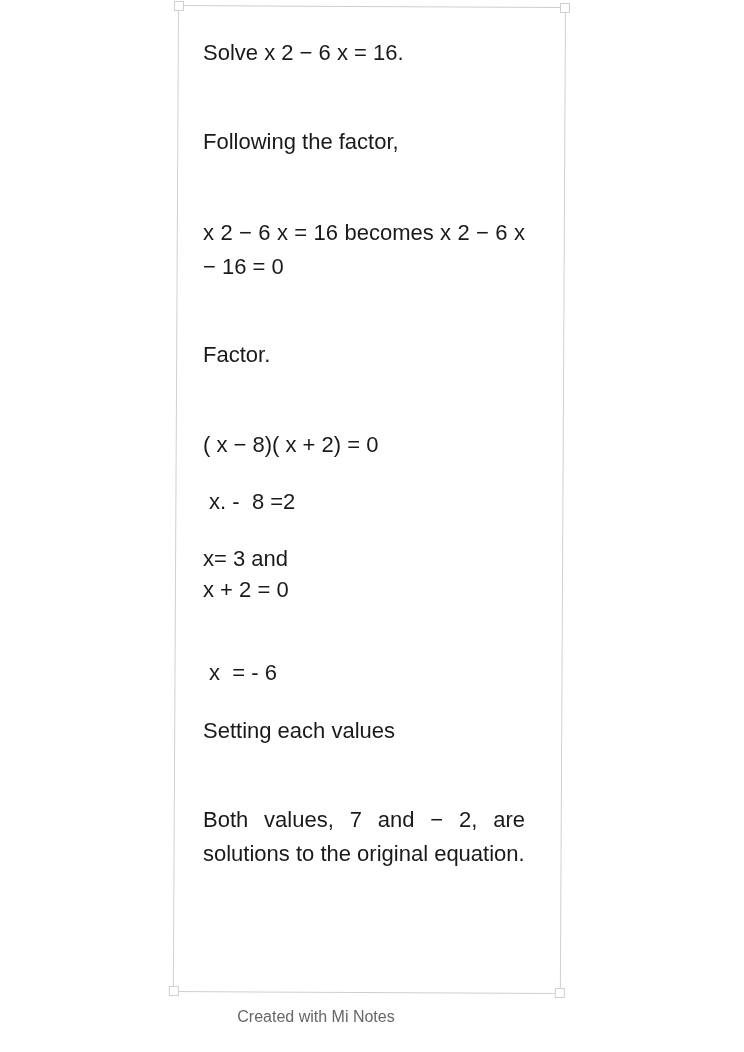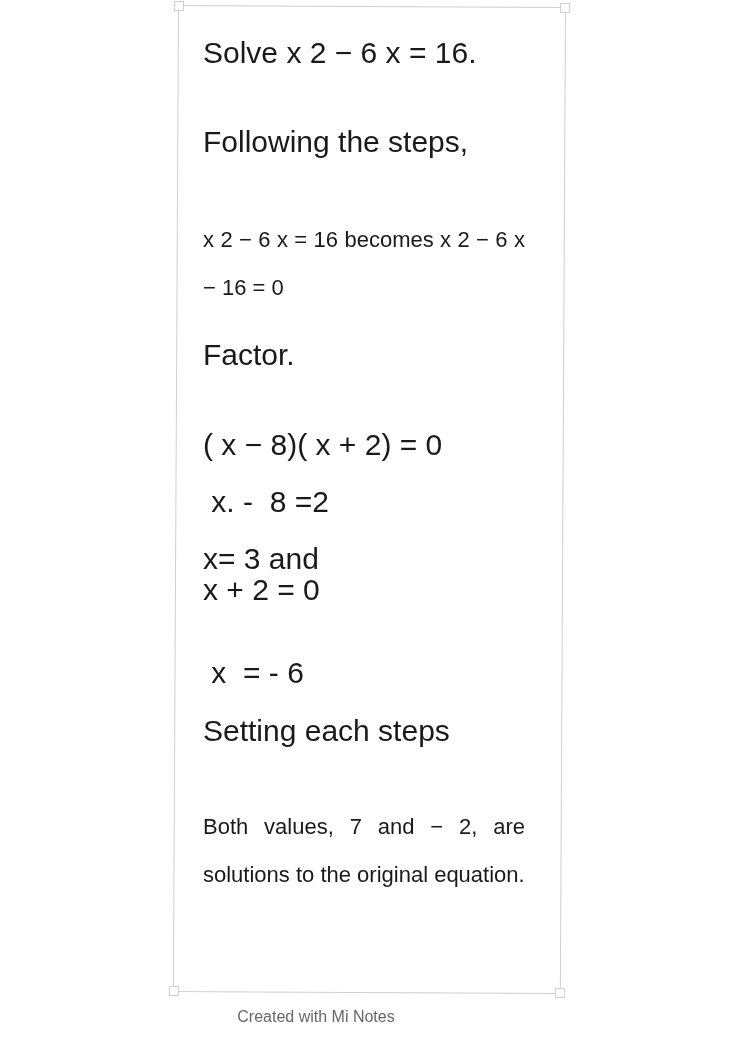--- a/index.html
+++ b/index.html
@@ -10,42 +10,42 @@
     .note-frame {
       position: absolute; left: 178px; top: 5px; width: 388px; height: 987px;
       border: 1px solid #cfcfcf; box-sizing: border-box;
       transform: rotate(0.3deg); transform-origin: top left;
     }
     .corner { position: absolute; width: 8px; height: 8px; border: 1px solid #cfcfcf; background: #fff; }
     .c-tl { left: -5px; top: -5px; }
     .c-tr { right: -5px; top: -5px; }
     .c-bl { left: -5px; bottom: -5px; }
     .c-br { right: -5px; bottom: -5px; }
-    .line { position: absolute; left: 203px; font-size: 30px; line-height: 34px; white-space: nowrap; }
-    .para { position: absolute; left: 203px; width: 322px; font-size: 22px; line-height: 48px; text-align: justify; text-align-last: left; }
+    .line { position: absolute; left: 203px; font-size: 22px; line-height: 34px; white-space: nowrap; }
+    .para { position: absolute; left: 203px; width: 322px; font-size: 22px; line-height: 34px; text-align: justify; text-align-last: left; }
     .footer {
       position: absolute; top: 1008px; left: 0; width: 632px; text-align: center;
       font-size: 16px; color: #666666;
     }
   </style>
 </head>
 <body>
 
 <div class="note-frame">
   <div class="corner c-tl"></div>
   <div class="corner c-tr"></div>
   <div class="corner c-bl"></div>
   <div class="corner c-br"></div>
 </div>
 
 <div class="line" style="top:36px">Solve x 2 − 6 x = 16.</div>
-<div class="line" style="top:125px">Following the steps,</div>
+<div class="line" style="top:125px">Following the factor,</div>
 <div class="para" style="top:216px">x 2 − 6 x = 16 becomes x 2 − 6 x − 16 = 0</div>
 <div class="line" style="top:338px">Factor.</div>
 <div class="line" style="top:428px">( x − 8)( x + 2) = 0</div>
 <div class="line" style="top:485px; white-space:pre"> x. -  8 =2</div>
 <div class="line" style="top:542px">x= 3 and</div>
 <div class="line" style="top:573px">x + 2 = 0</div>
 <div class="line" style="top:656px; white-space:pre"> x  = - 6</div>
-<div class="line" style="top:714px">Setting each steps</div>
+<div class="line" style="top:714px">Setting each values</div>
 <div class="para" style="top:803px">Both values, 7 and − 2, are solutions to the original equation.</div>
 
 <div class="footer">Created with Mi Notes</div>
 
 </body></html>

